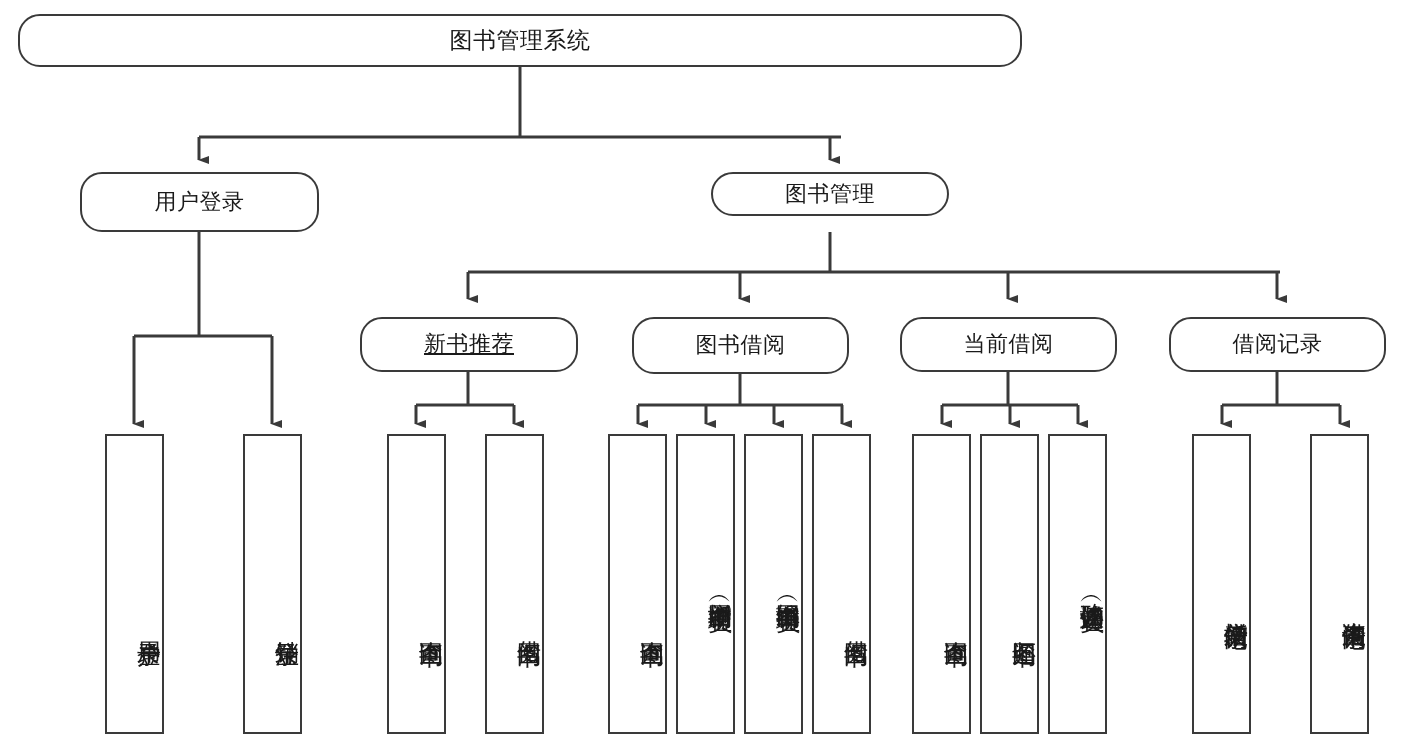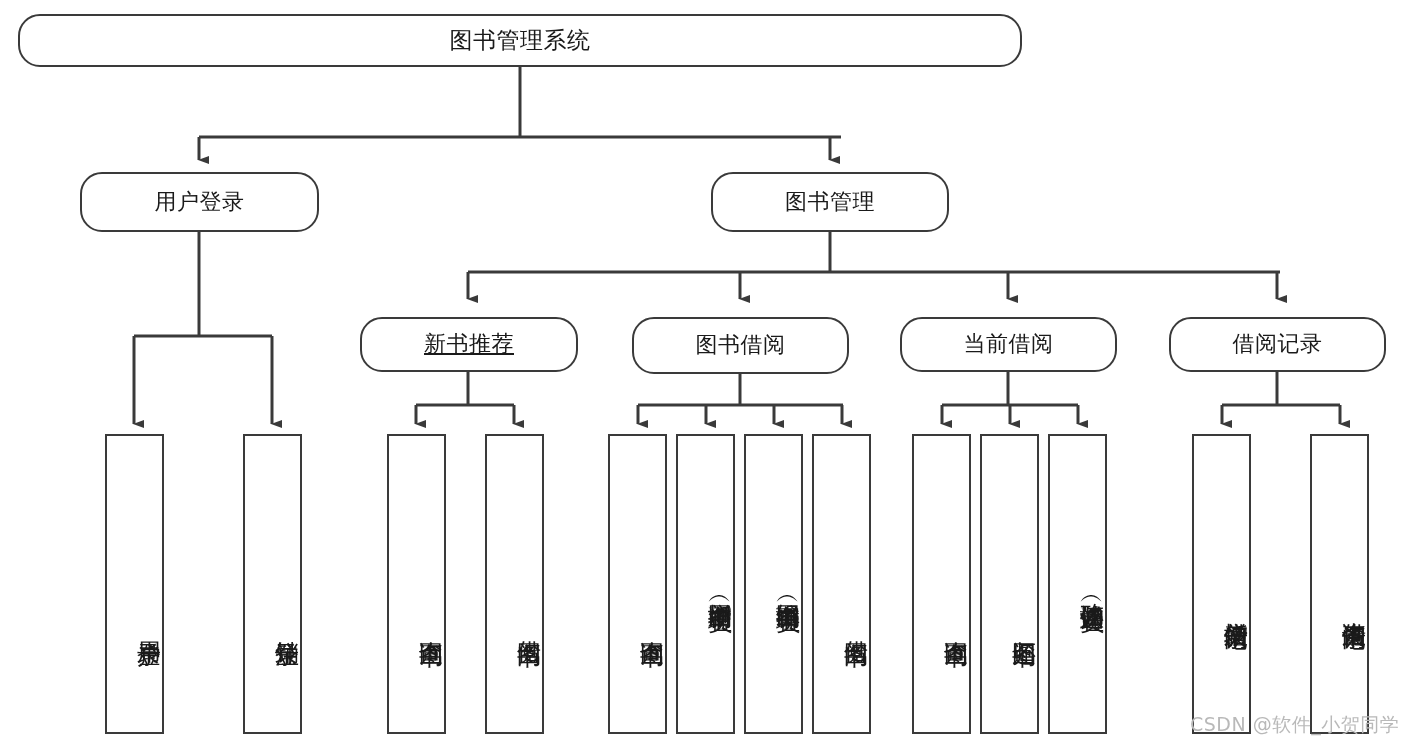--- a/index.html
+++ b/index.html
@@ -126,21 +126,21 @@
     </g>
   </svg>
 
   <div class="node node-h node-root" style="left:18px; top:14px; width:1004px; height:53px;">
     <span>图书管理系统</span>
   </div>
 
   <div class="node node-h" style="left:80px; top:172px; width:239px; height:60px;">
     <span>用户登录</span>
   </div>
-  <div class="node node-h" style="left:711px; top:172px; width:238px; height:60px;">
+  <div class="node node-h" style="left:711px; top:172px; width:238px; height:44px;">
     <span>图书管理</span>
   </div>
 
   <div class="node node-h" style="left:360px; top:317px; width:218px; height:55px;text-decoration:underline;">
     <span>新书推荐</span>
   </div>
   <div class="node node-h" style="left:632px; top:317px; width:217px; height:57px;">
     <span>图书借阅</span>
   </div>
   <div class="node node-h" style="left:1169px; top:317px; width:217px; height:55px;">
@@ -187,15 +187,14 @@
     <span>确认归还（管理员）</span>
   </div>
 
   <div class="node node-v" style="left:1192px; top:434px; width:59px; height:300px; padding-top:44px;">
     <span>新增借阅记录</span>
   </div>
   <div class="node node-v" style="left:1310px; top:434px; width:59px; height:300px; padding-top:44px;">
     <span>查询借阅记录</span>
   </div>
 
-  <div class="watermark">CSDN @软件_小贺同学</div>
 
 </div>
 
 </body></html>

